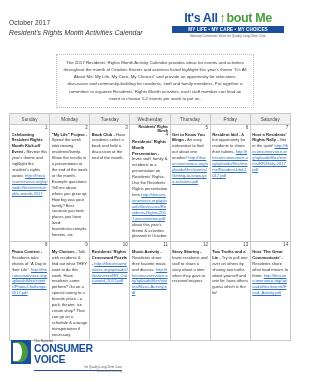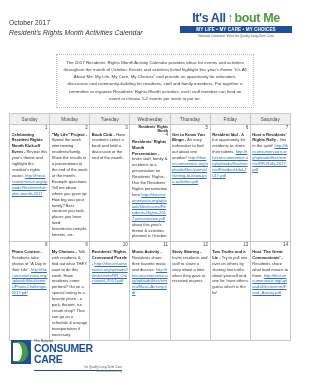--- a/index.html
+++ b/index.html
@@ -12,21 +12,21 @@
   }
   .page{position:relative;width:298px;height:386px;}
 
   
   .header{position:absolute;left:0;top:0;width:298px;height:50px;}
   .title-block{position:absolute;left:9px;top:19px;line-height:1.35;}
   .title-month{font-size:6.6px;color:#333;letter-spacing:.1px;}
   .title-sub{font-size:6.8px;font-style:italic;color:#333;letter-spacing:.05px;}
 
   
-  .logo{position:absolute;right:6px;top:12px;width:112px;text-align:center;}
+  .logo{position:absolute;right:14px;top:12px;width:112px;text-align:center;}
   .logo-main{font-size:12.5px;font-weight:bold;letter-spacing:-.4px;line-height:1;
              color:#1b4f9c;white-space:nowrap;}
   .logo-main .grn{color:#4a9b3f;}
   .logo-main .person{display:inline-block;position:relative;width:9px;color:#4a9b3f;}
   .logo-tag{margin-top:1px;background:#1b4f9c;color:#fff;font-size:4.6px;font-weight:bold;
             letter-spacing:.1px;padding:1px 2px;white-space:nowrap;}
   .logo-foot{margin-top:1.5px;font-size:3.1px;color:#555;white-space:nowrap;letter-spacing:.05px;}
 
   
   .intro{position:absolute;left:56px;top:54px;width:198px;
@@ -171,20 +171,20 @@
             <div class="cell-body"><span class="ttl">Host 'The Great Communicate' -</span><span> Residents share what food means to them.</span> <a class="lnk" href="#">http://theconsumervoice.org/uploads/files/events/Food_Activity.pdf</a></div>
           </td>
         </tr>
       </tbody>
   </table>
 
   <div class="footer">
     <div class="fmark"></div>
     <div class="ftext">
       <div class="f-small">The National</div>
-      <div class="f-big">CONSUMER CARE</div>
+      <div class="f-big">CONSUMER VOICE</div>
       <div class="f-tag">for Quality Long-Term Care</div>
       <div class="f-rule"></div>
       <div class="f-url">theconsumervoice.org</div>
     </div>
   </div>
 
 </div>
 
 </body></html>

